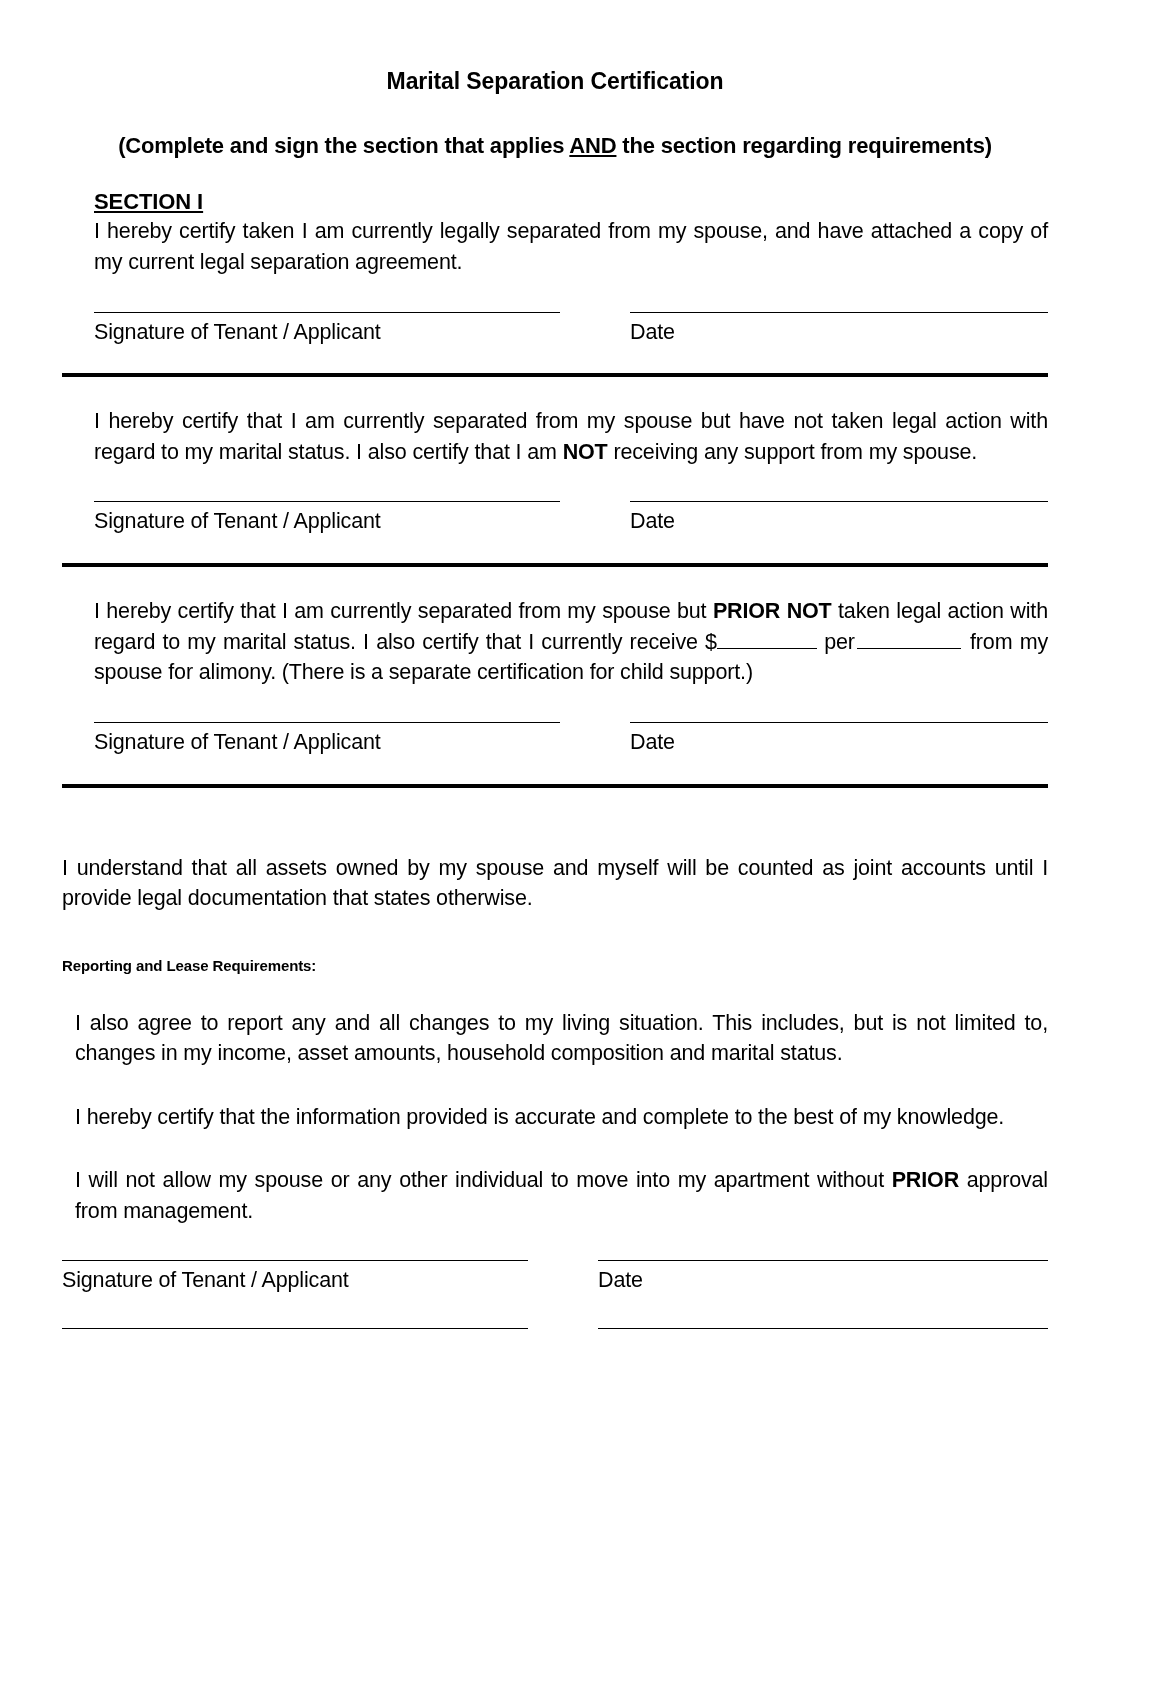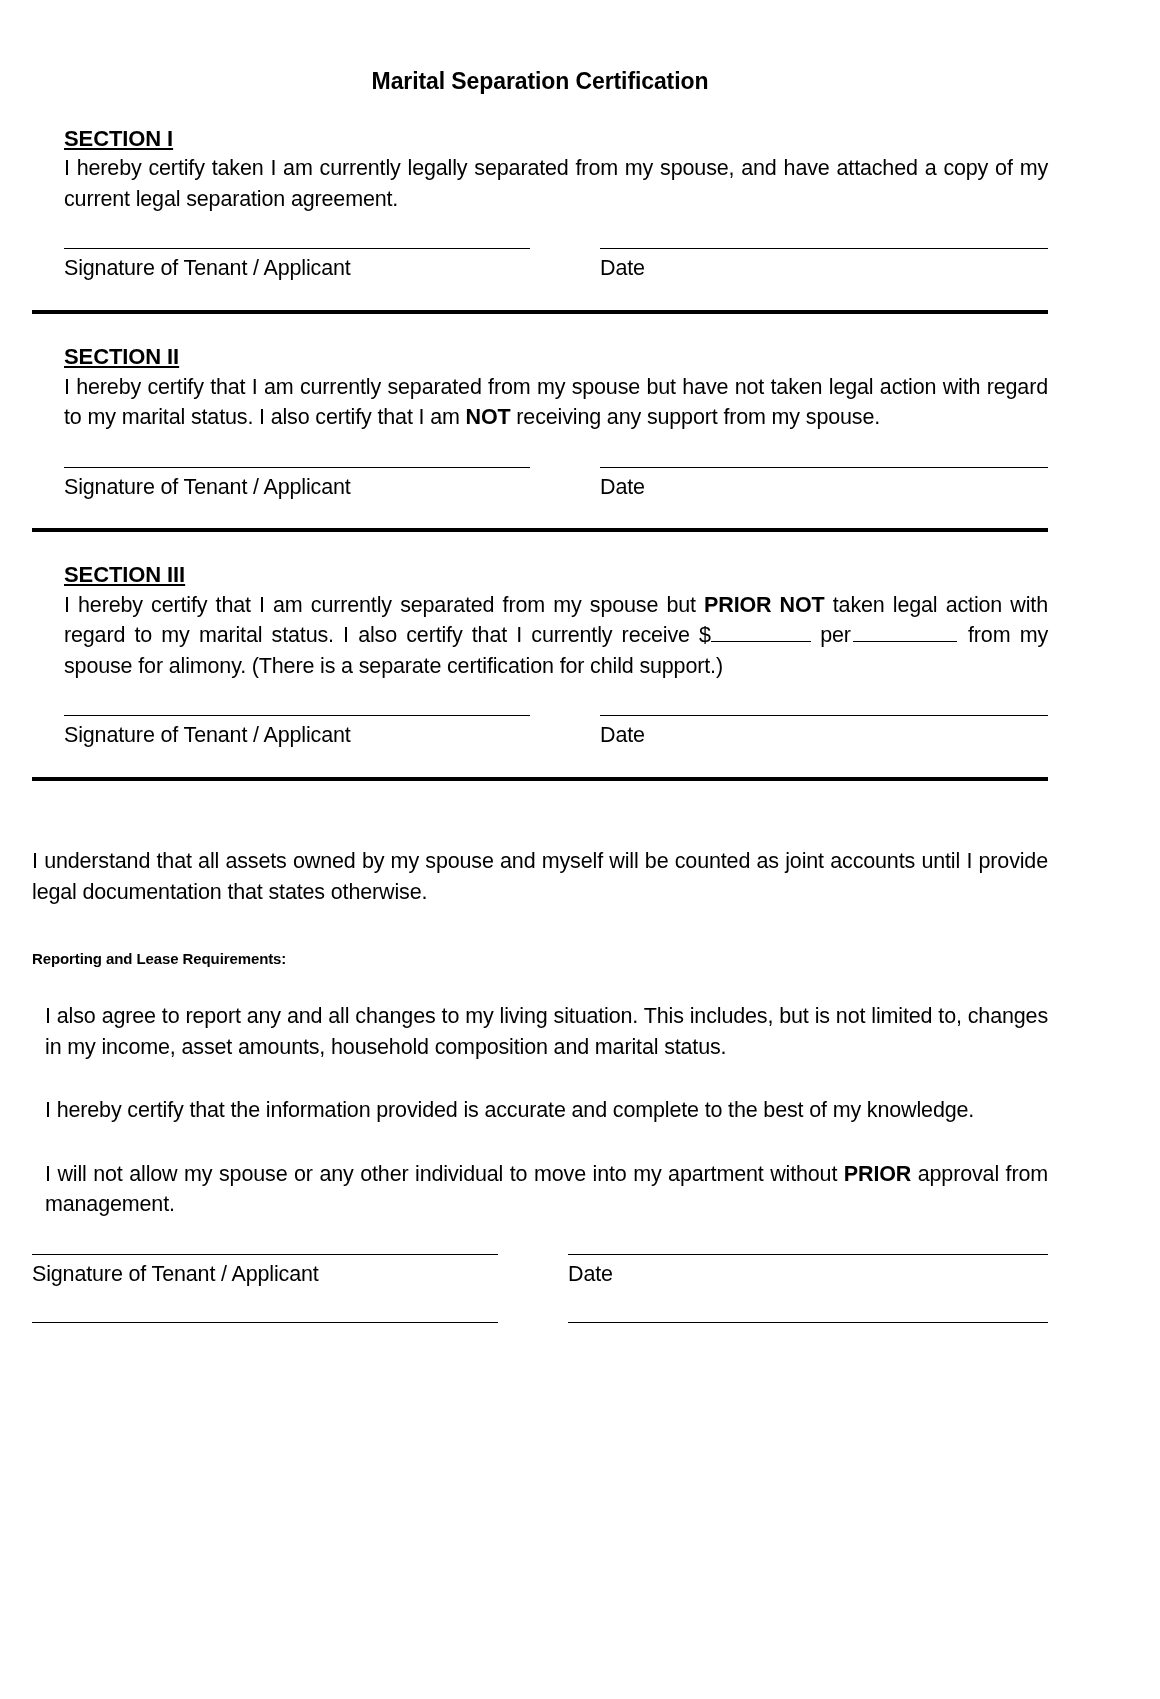--- a/index.html
+++ b/index.html
@@ -12,21 +12,21 @@
     height: 1699px;
     font-family: "Liberation Sans", sans-serif;
     color: #000000;
     -webkit-font-smoothing: antialiased;
   }
   .page {
     position: relative;
     width: 1160px;
     height: 1699px;
     box-sizing: border-box;
-    padding: 0 112px 0 32px;
+    padding: 0 112px 0 62px;
     background: #ffffff;
     border-radius: 28px;
   }
   .doc-title {
     text-align: center;
     font-size: 23px;
     font-weight: bold;
     letter-spacing: -0.1px;
     padding-top: 68px;
     line-height: 1.2;
@@ -107,20 +107,21 @@
   .para { margin-top: 33px; margin-left: 13px; }
   .para-first { margin-top: 65px; }
 </style>
 </head>
 <body>
 
 <div class="page">
 
   <div class="doc-title">Marital Separation Certification</div>
 
+  <div class="doc-subtitle"><span>(Complete and sign the section that applies </span><span class="u">AND</span><span> the section regarding requirements)</span></div>
 
   <div class="section">
     <div class="section-heading">SECTION I</div>
     <div class="body-text">I hereby certify taken I am currently legally separated from my spouse, and have attached a copy of my current legal separation agreement.</div>
 
     <div class="sig-row">
       <div class="sig-col-sign">
         <div class="sig-rule"></div>
         <div class="sig-label">Signature of Tenant / Applicant</div>
       </div>
@@ -128,40 +129,38 @@
       <div class="sig-col-date">
         <div class="sig-rule"></div>
         <div class="sig-label">Date</div>
       </div>
     </div>
   </div>
 
   <div class="divider"></div>
 
   <div class="section">
-    <div class="section-heading">SECTION II</div>
     <div class="body-text"><span>I hereby certify that I am currently separated from my spouse but have not taken legal action with regard to my marital status.  I also certify that I am </span><span class="b">NOT</span><span> receiving any support from my spouse.</span></div>
 
     <div class="sig-row">
       <div class="sig-col-sign">
         <div class="sig-rule"></div>
         <div class="sig-label">Signature of Tenant / Applicant</div>
       </div>
       <div class="sig-gap"></div>
       <div class="sig-col-date">
         <div class="sig-rule"></div>
         <div class="sig-label">Date</div>
       </div>
     </div>
   </div>
 
   <div class="divider"></div>
 
   <div class="section">
-    <div class="section-heading">SECTION III</div>
     <div class="body-text"><span>I hereby certify that I am currently separated from my spouse but </span><span class="b">PRIOR NOT</span><span> taken legal action with regard to my marital status.  I also certify that I currently receive $</span><span class="blank blank-money"></span>
       <span>per</span><span class="blank blank-per"></span>
       <span>from my spouse for alimony.  (There is a separate certification for child support.)</span></div>
 
     <div class="sig-row">
       <div class="sig-col-sign">
         <div class="sig-rule"></div>
         <div class="sig-label">Signature of Tenant / Applicant</div>
       </div>
       <div class="sig-gap"></div>

